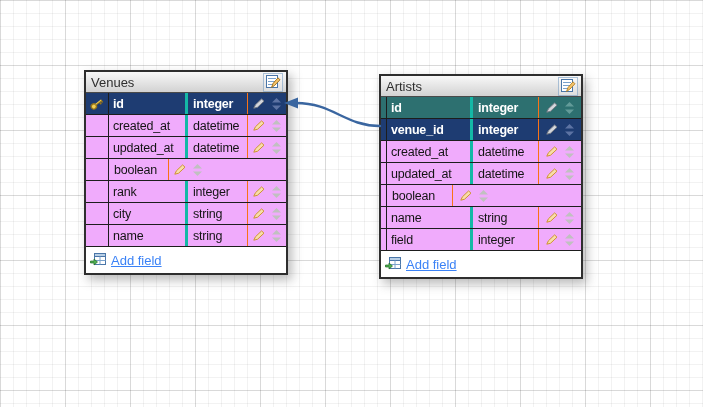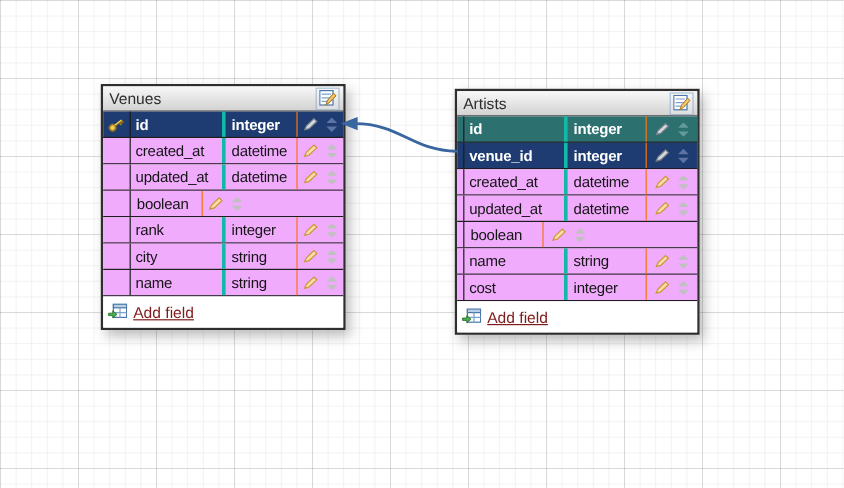--- a/index.html
+++ b/index.html
@@ -42,21 +42,21 @@
   .artists .icons{width:42px;}
   .row.navy{background:#1e3c72;color:#fff;font-weight:600;}
   .row.teal{background:#2d7070;color:#fff;font-weight:600;}
   .pencil-svg path{fill:#f8dda8;stroke:#cd9434;stroke-width:1;}
   .row.navy .pencil-svg path,.row.teal .pencil-svg path{fill:#d4d7dc;stroke:#767c86;}
   .arrows-svg polygon{fill:#c0c0c0;}
   .row.navy .arrows-svg polygon{fill:#5d73a3;}
   .row.teal .arrows-svg polygon{fill:#639b99;}
   .icon-btn{display:flex;align-items:center;cursor:pointer;}
   .card-footer{height:26px;display:flex;align-items:center;gap:5px;padding-left:4px;background:#fff;}
-  .af-link{color:#7f1d1d;text-decoration:underline;cursor:pointer;font-size:13px;}
+  .af-link{color:#3b82f6;text-decoration:underline;cursor:pointer;font-size:13px;}
   .relation{position:absolute;left:281px;top:94px;}
 </style>
 </head>
 <body>
 
 <div class="card venues">
   <div class="card-header">
     <span class="title">Venues</span>
     <span class="edit-btn">
       <svg width="15" height="14" viewBox="0 0 15 14">
@@ -344,21 +344,21 @@
           <svg class="arrows-svg" width="9" height="12" viewBox="0 0 9 12">
             <polygon points="4.5,0 9,4.5 0,4.5"></polygon>
             <polygon points="0,7.5 9,7.5 4.5,12"></polygon>
           </svg>
         </span>
     </div>
   </div>
 
   <div class="row">
     <div class="cell gutter"></div>
-    <div class="cell fname">cost</div>
+    <div class="cell fname">field</div>
     <div class="cell ftype">integer</div>
     <div class="cell icons">
       <span class="icon-btn">
           <svg class="pencil-svg" width="13" height="11" viewBox="0 0 13 11">
             <path d="M0.8 10.2 L2.4 6.8 L8.6 0.9 L11 3.2 L4.6 9.2 Z"></path>
           </svg>
         </span>
       <span class="icon-btn">
           <svg class="arrows-svg" width="9" height="12" viewBox="0 0 9 12">
             <polygon points="4.5,0 9,4.5 0,4.5"></polygon>

